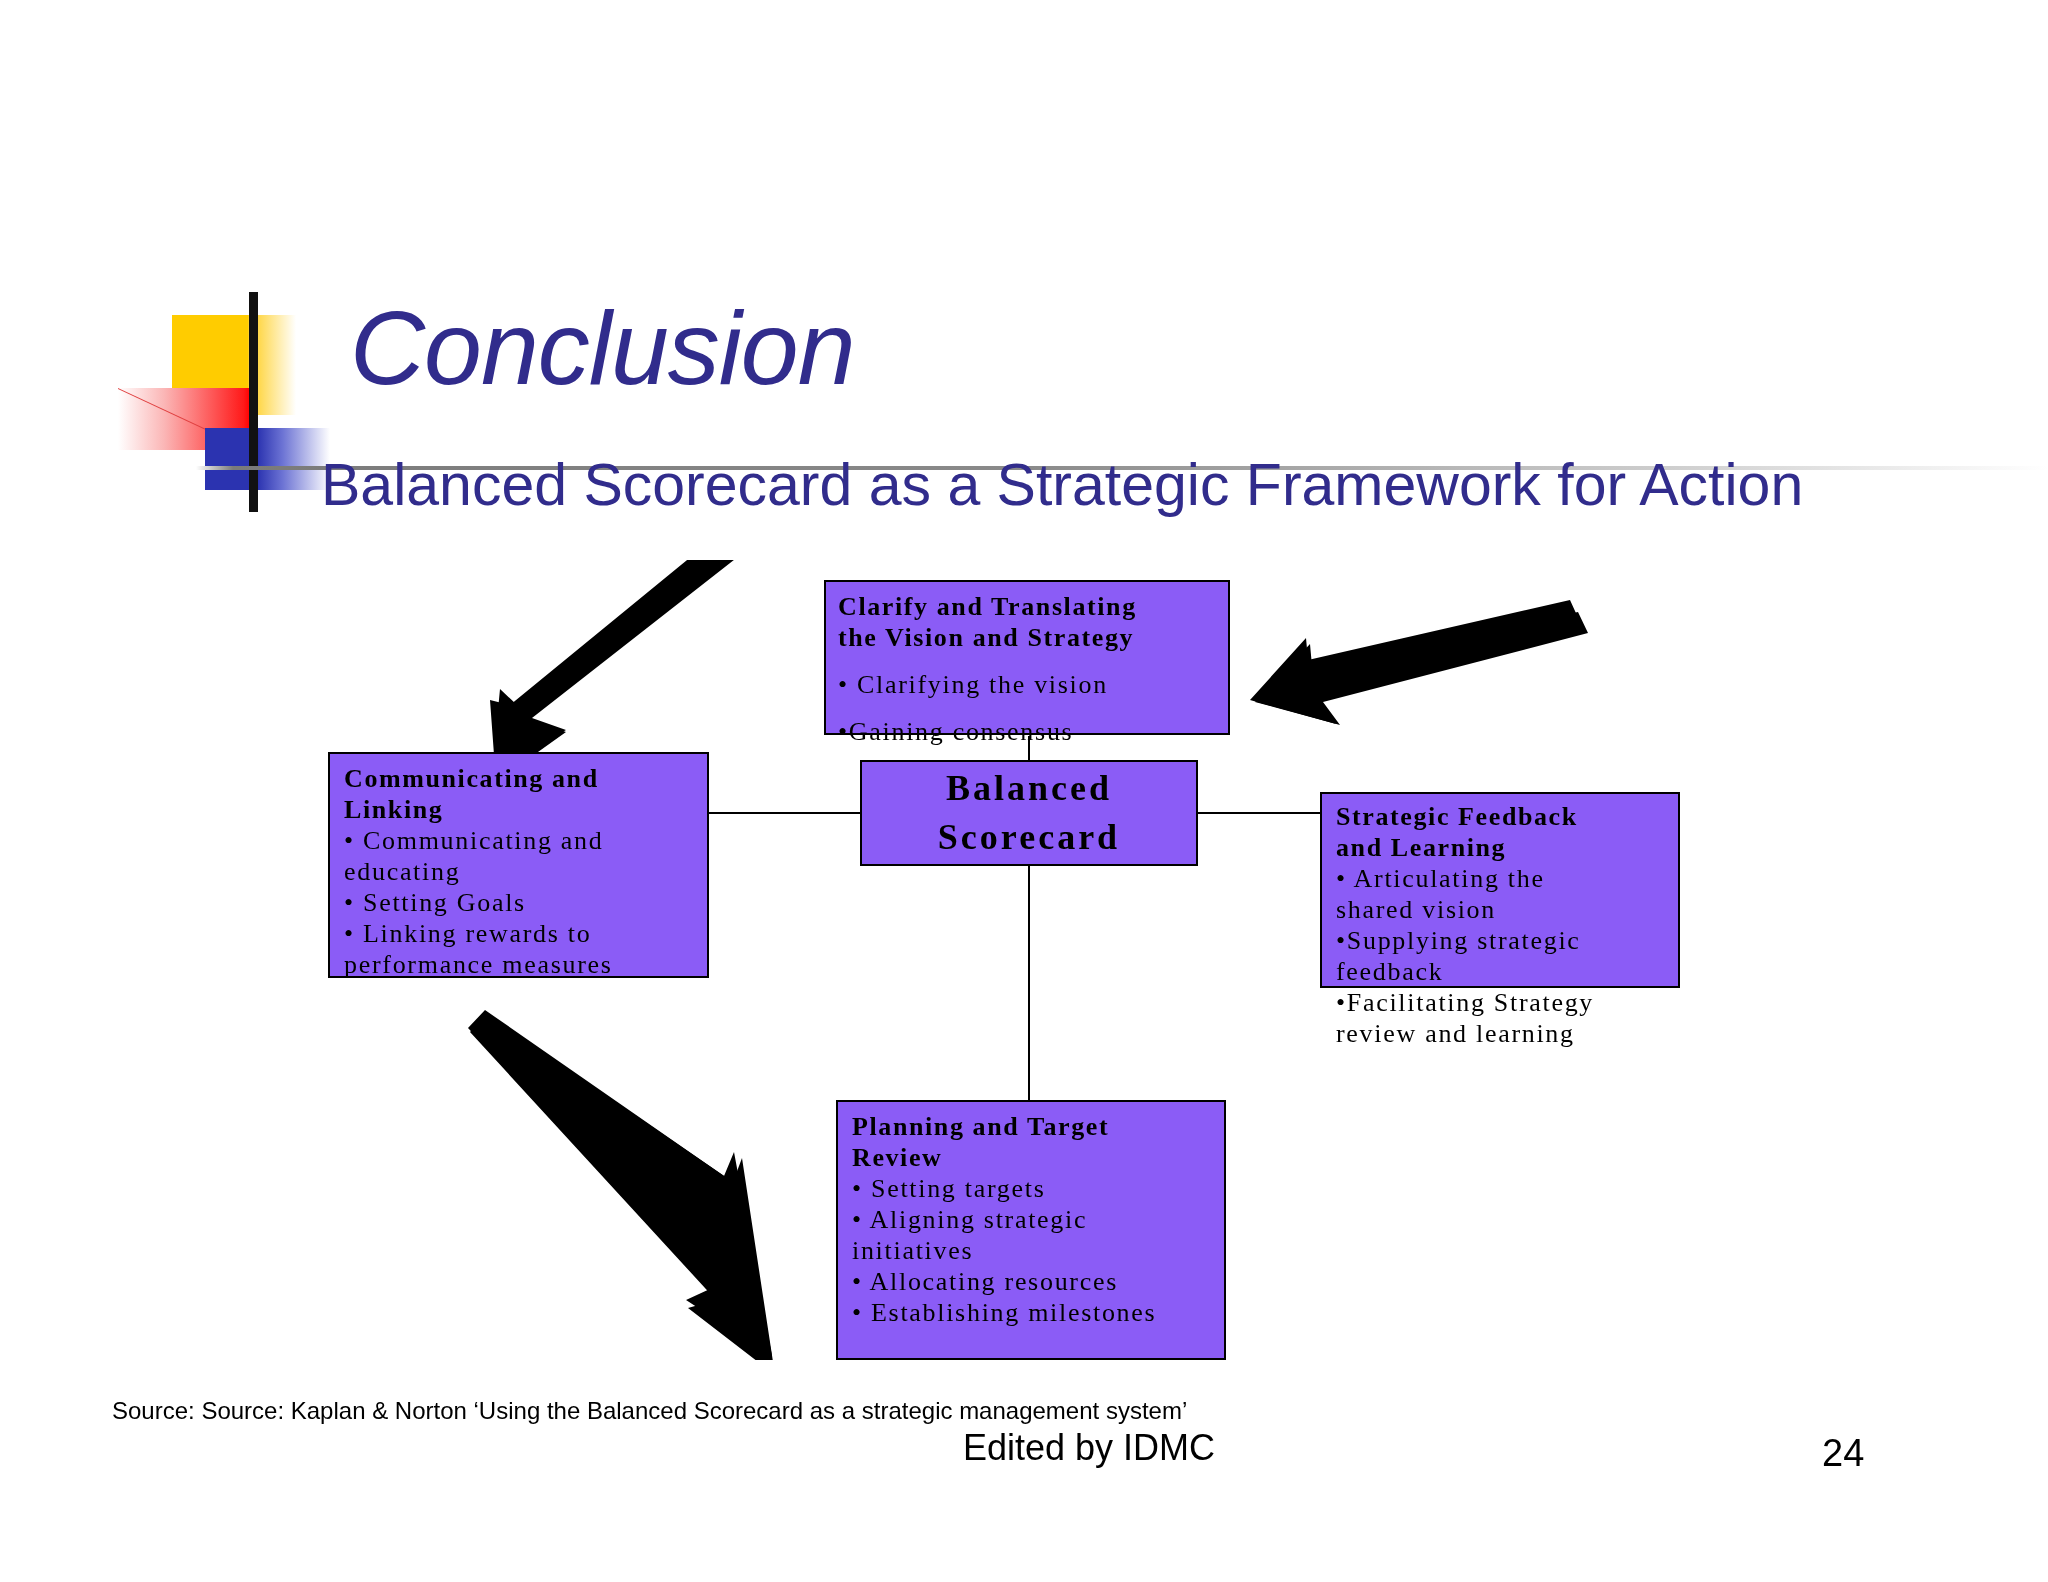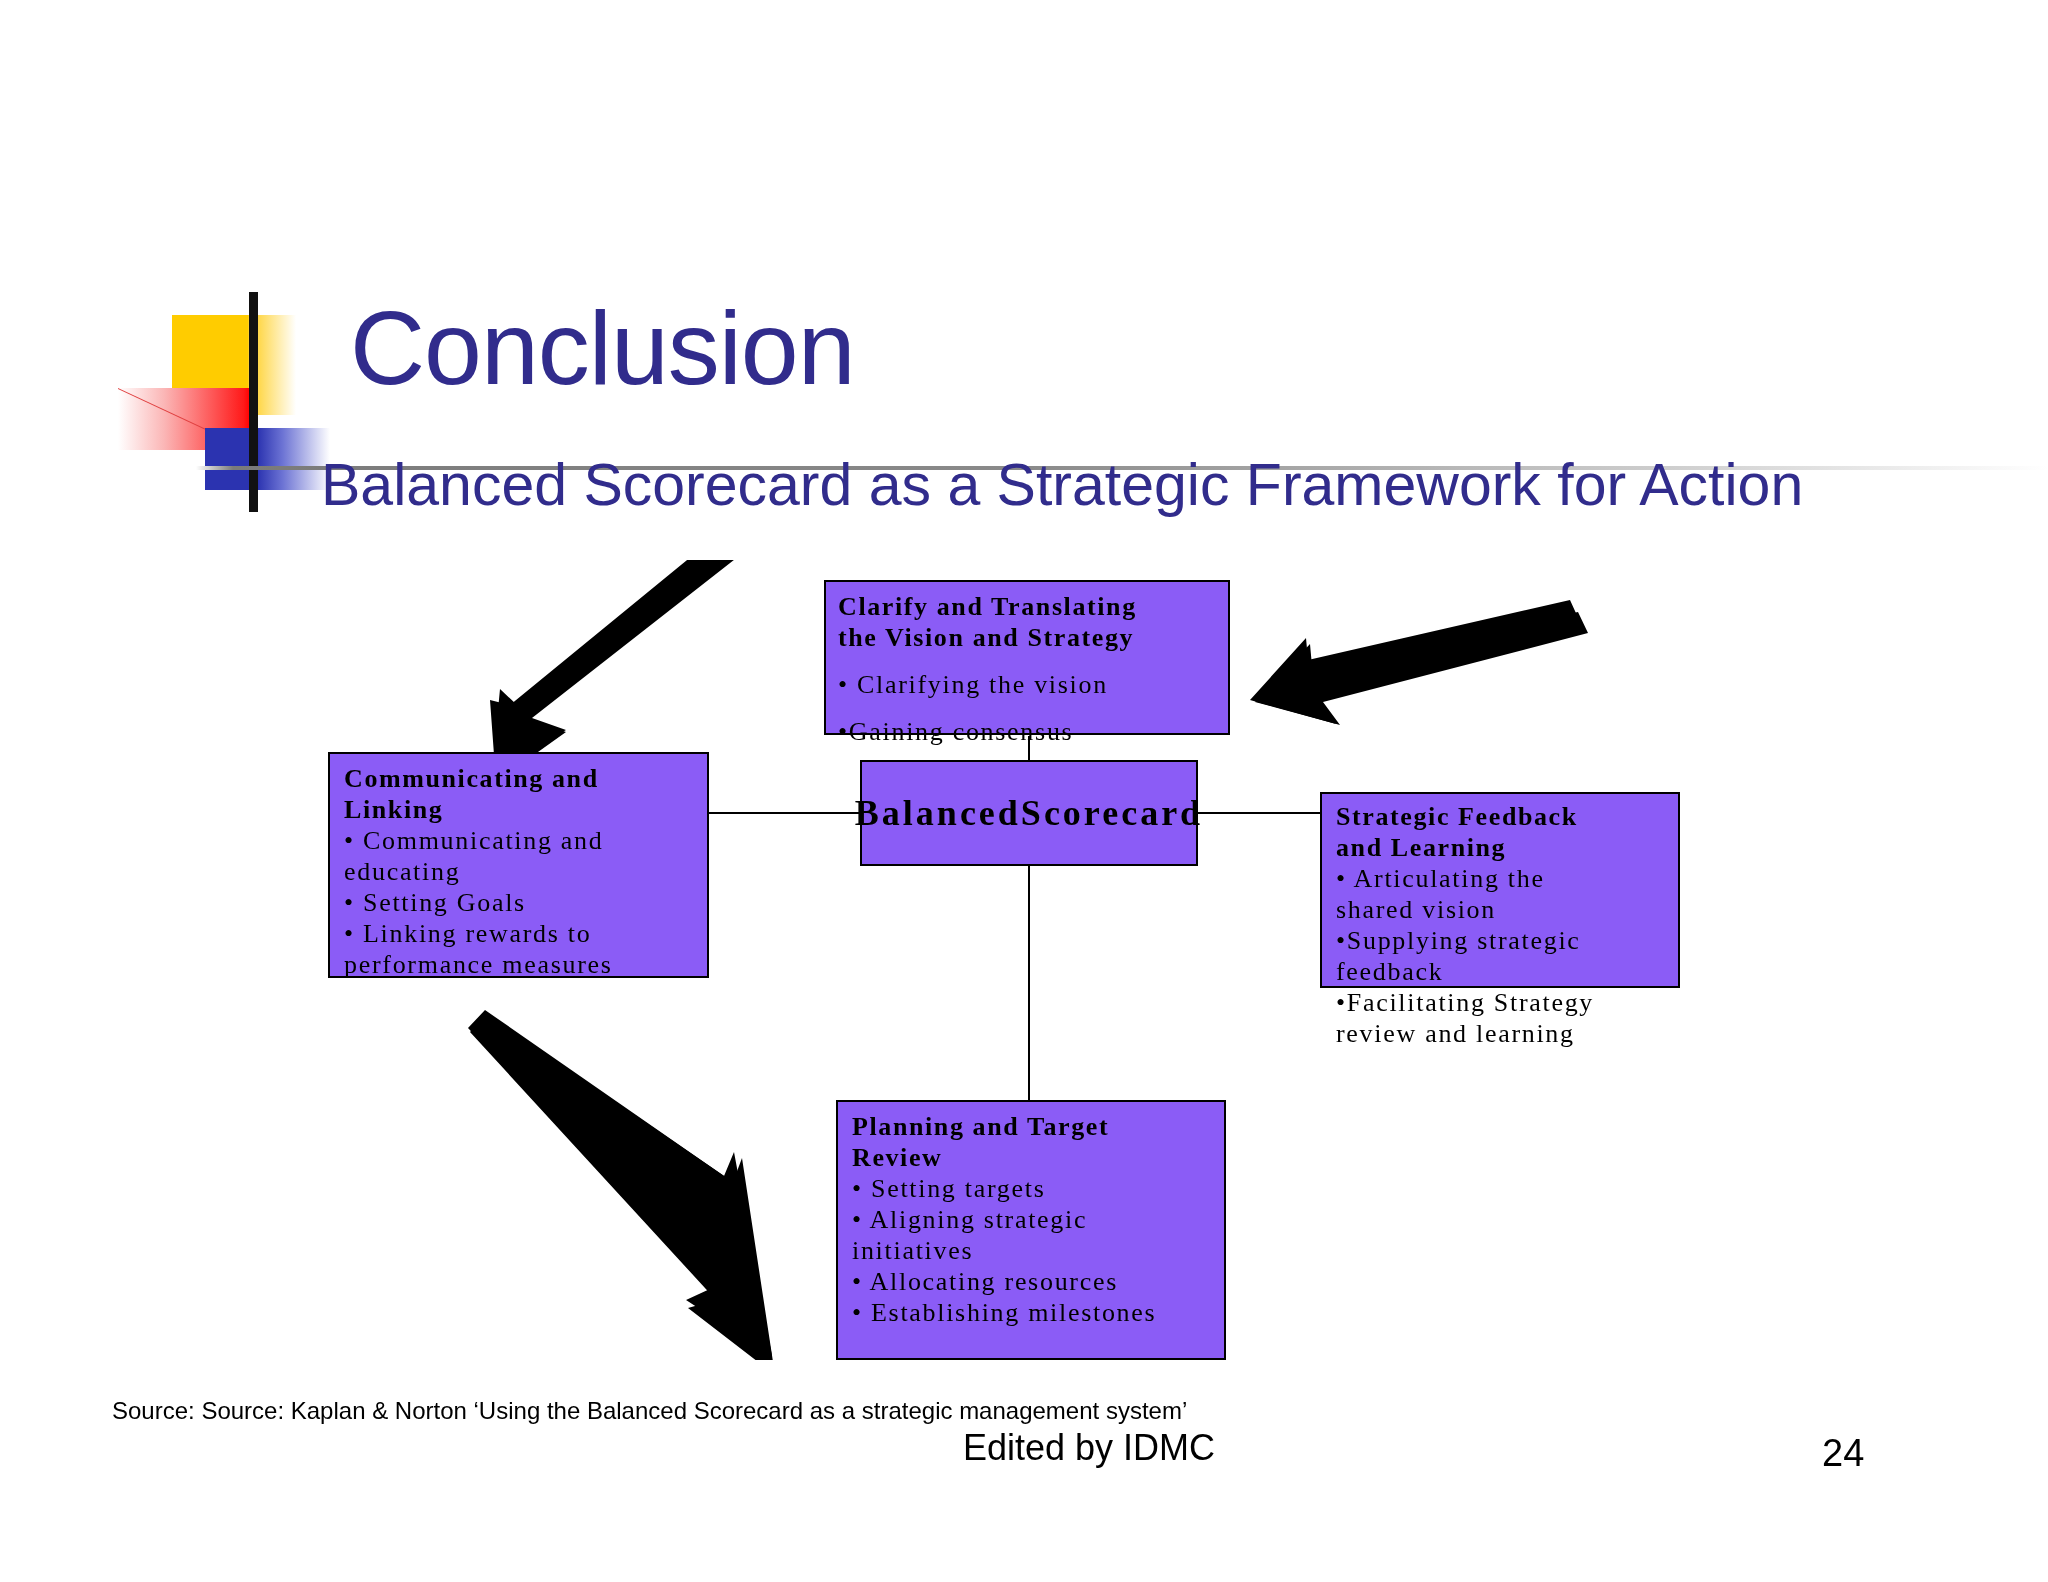--- a/index.html
+++ b/index.html
@@ -79,20 +79,21 @@
 
   
   .slide-title {
     position: absolute;
     left: 350px; top: 296px;
     font-size: 104px;
     line-height: 1.0;
     color: #312C8C;
     letter-spacing: -1px;
     white-space: nowrap;
+    font-style: italic;
   }
   .slide-subtitle {
     position: absolute;
     left: 305px; top: 456px;
     font-size: 59px;
     line-height: 1.0;
     color: #312C8C;
     white-space: nowrap;
     margin-left: 16px;
   }
@@ -139,21 +140,21 @@
   }
   #node-communicating {
     left: 328px; top: 192px;
     width: 381px; height: 226px;
     padding: 10px 0 12px 14px;
   }
   #node-center {
     left: 860px; top: 200px;
     width: 338px; height: 106px;
     display: flex;
-    flex-direction: row;
+    flex-direction: column;
     align-items: center;
     justify-content: center;
   }
   #node-center .bsc-line {
     font-weight: bold;
     font-size: 36px;
     letter-spacing: 3px;
     line-height: 1.35;
   }
   #node-feedback {

